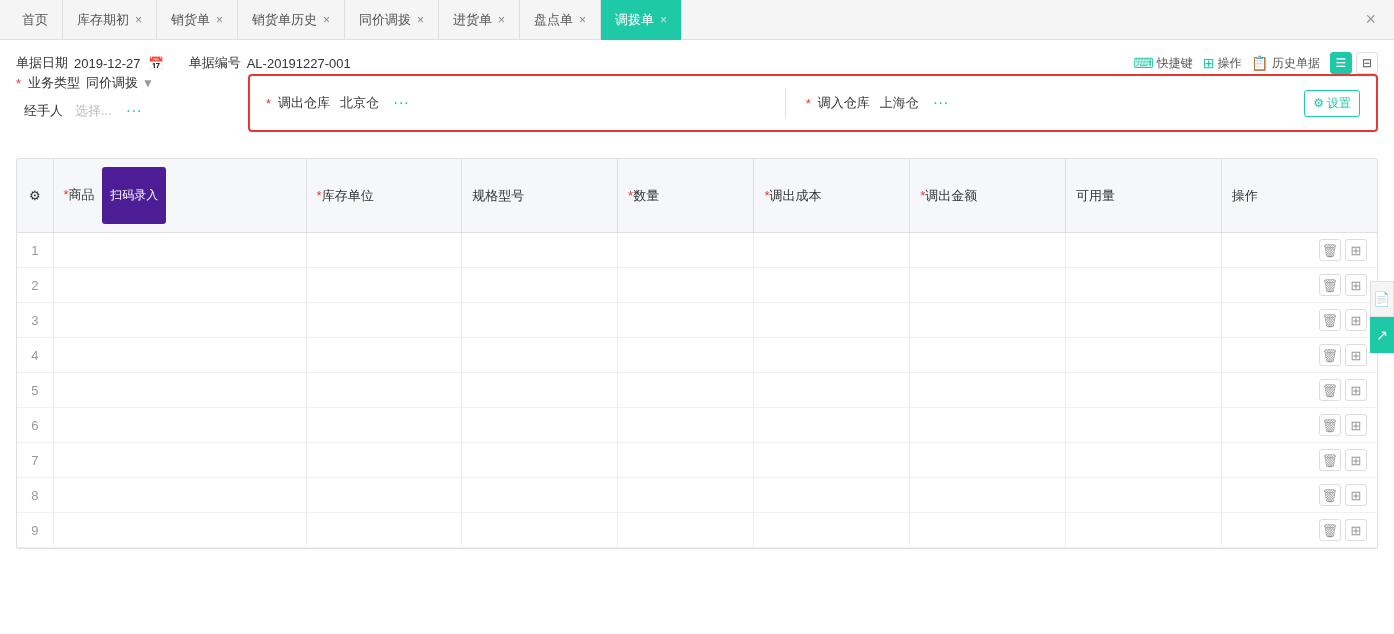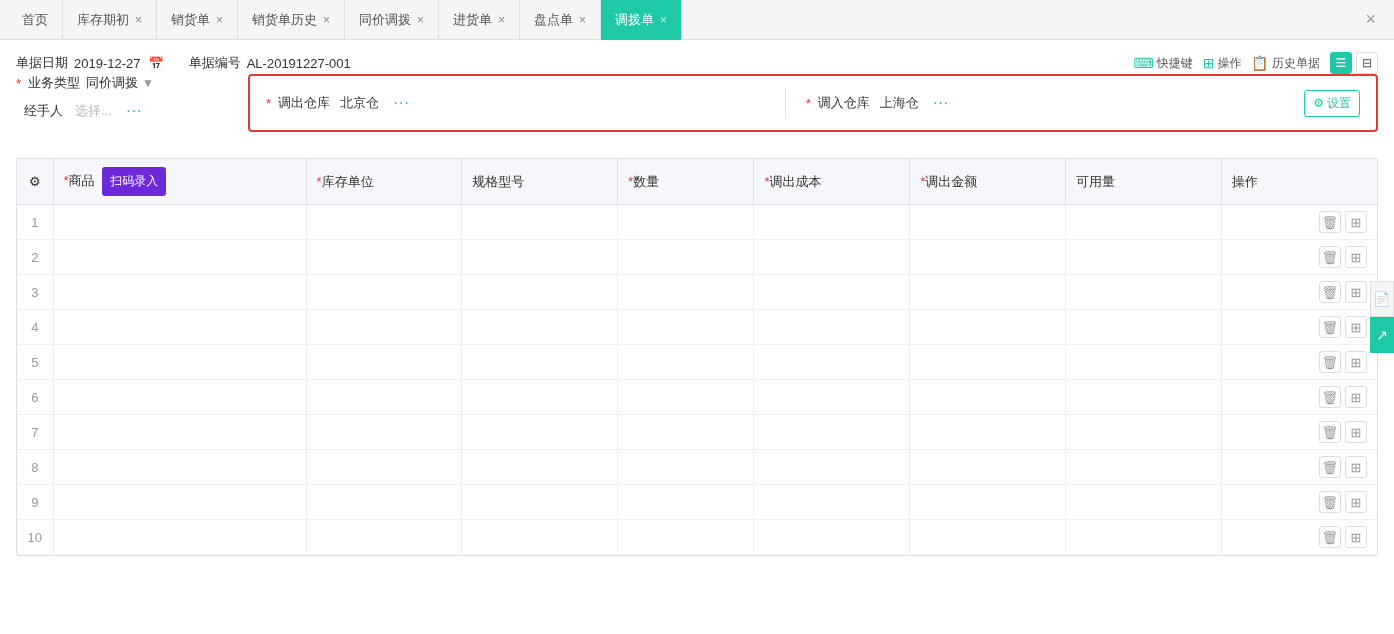--- a/index.html
+++ b/index.html
@@ -92,21 +92,21 @@
     }
     tbody td:last-child { border-right: none; }
     .row-num { color: #999; text-align: center; width: 36px; }
     .subtotal-row { background: #fffbe6; font-weight: 500; }
 
     
     .gear-cell { width: 36px; text-align: center; }
 
     
     .scan-btn {
-      background: #6d28d9; color: #fff; border: none; border-radius: 3px; padding: 6px 8px; font-size: 12px; cursor: pointer; margin-left: 4px;
+      background: #4c1d95; color: #fff; border: none; border-radius: 3px; padding: 20px 8px; font-size: 12px; cursor: pointer; margin-left: 4px;
     }
 
     
     .action-cell { display: flex; gap: 4px; align-items: center; justify-content: flex-end; }
     .tbl-icon-btn {
       width: 22px; height: 22px; border: 1px solid #ddd; background: #fff; border-radius: 3px; cursor: pointer; display: flex; align-items: center; justify-content: center; font-size: 13px; color: #999;
     }
 
     
     .right-float {
@@ -406,36 +406,20 @@
       <td class="col-cost"></td>
       <td class="col-amount"></td>
       <td class="col-avail"></td>
       <td class="col-ops">
         <div class="action-cell">
           <button class="tbl-icon-btn">🗑</button>
           <button class="tbl-icon-btn">⊞</button>
         </div>
       </td>
     </tr>
-          <tr>
-      <td class="row-num">10</td>
-      <td class="col-product"></td>
-      <td class="col-unit"></td>
-      <td class="col-spec"></td>
-      <td class="col-qty"></td>
-      <td class="col-cost"></td>
-      <td class="col-amount"></td>
-      <td class="col-avail"></td>
-      <td class="col-ops">
-        <div class="action-cell">
-          <button class="tbl-icon-btn">🗑</button>
-          <button class="tbl-icon-btn">⊞</button>
-        </div>
-      </td>
-    </tr>
         </tbody>
     </table>
   </div>
 </div>
 
 <div class="right-float">
   <div class="float-btn">📄</div>
   <div class="float-btn green">↗</div>
 </div>
 

